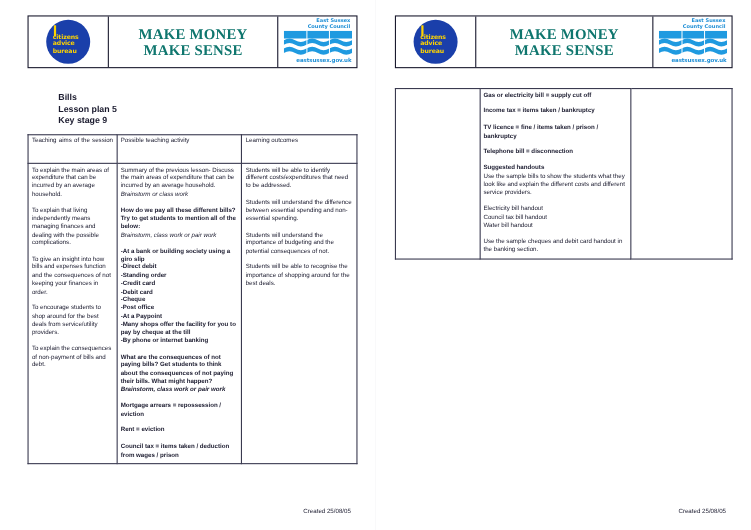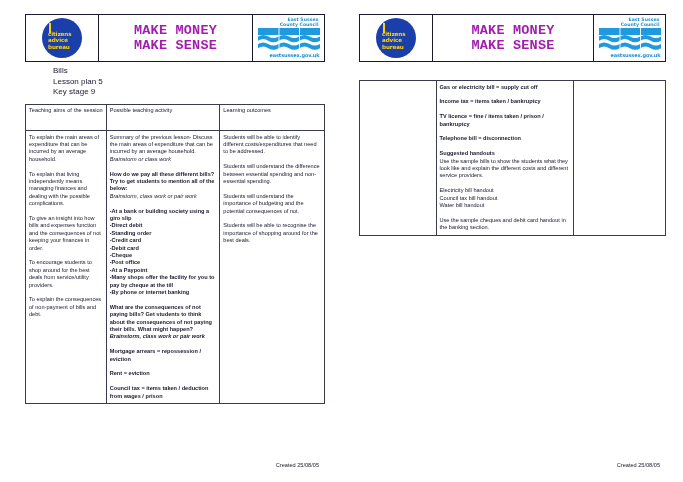--- a/index.html
+++ b/index.html
@@ -84,26 +84,26 @@
     font-weight: bold;
     font-size: 5.6px;
     line-height: 6.2px;
     color: #ffd400;
     letter-spacing: -0.1px;
     margin-left: 1px;
   }
   .cab-line.l1 { margin-top: 5px; }
 
   .banner-title {
-    font-family: Liberation Mono, monospace;
+    font-family: Liberation Serif, serif;
     font-weight: bold;
     font-size: 13.5px;
     line-height: 15.5px;
     text-align: center;
-    color: #a21caf;
+    color: #0f766e;
     letter-spacing: 0.2px;
   }
 
   
   .esc-logo {
     width: 62px;
     height: 42px;
     position: relative;
     display: flex;
     flex-direction: column;
@@ -131,24 +131,24 @@
     color: #1f8fd6;
     font-weight: bold;
     text-align: right;
     width: 100%;
     margin-top: 1px;
     letter-spacing: -0.1px;
   }
 
   
   .doc-heading {
-    margin: 4px 0 6px 28px;
+    margin: 22px 0 6px 28px;
     font-size: 8px;
     line-height: 10.5px;
-    font-weight: normal;
+    font-weight: bold;
     color: #1a1a2e;
   }
 
   
   table.plan {
     width: 100%;
     border-collapse: collapse;
     table-layout: fixed;
     background: #fff;
   }

